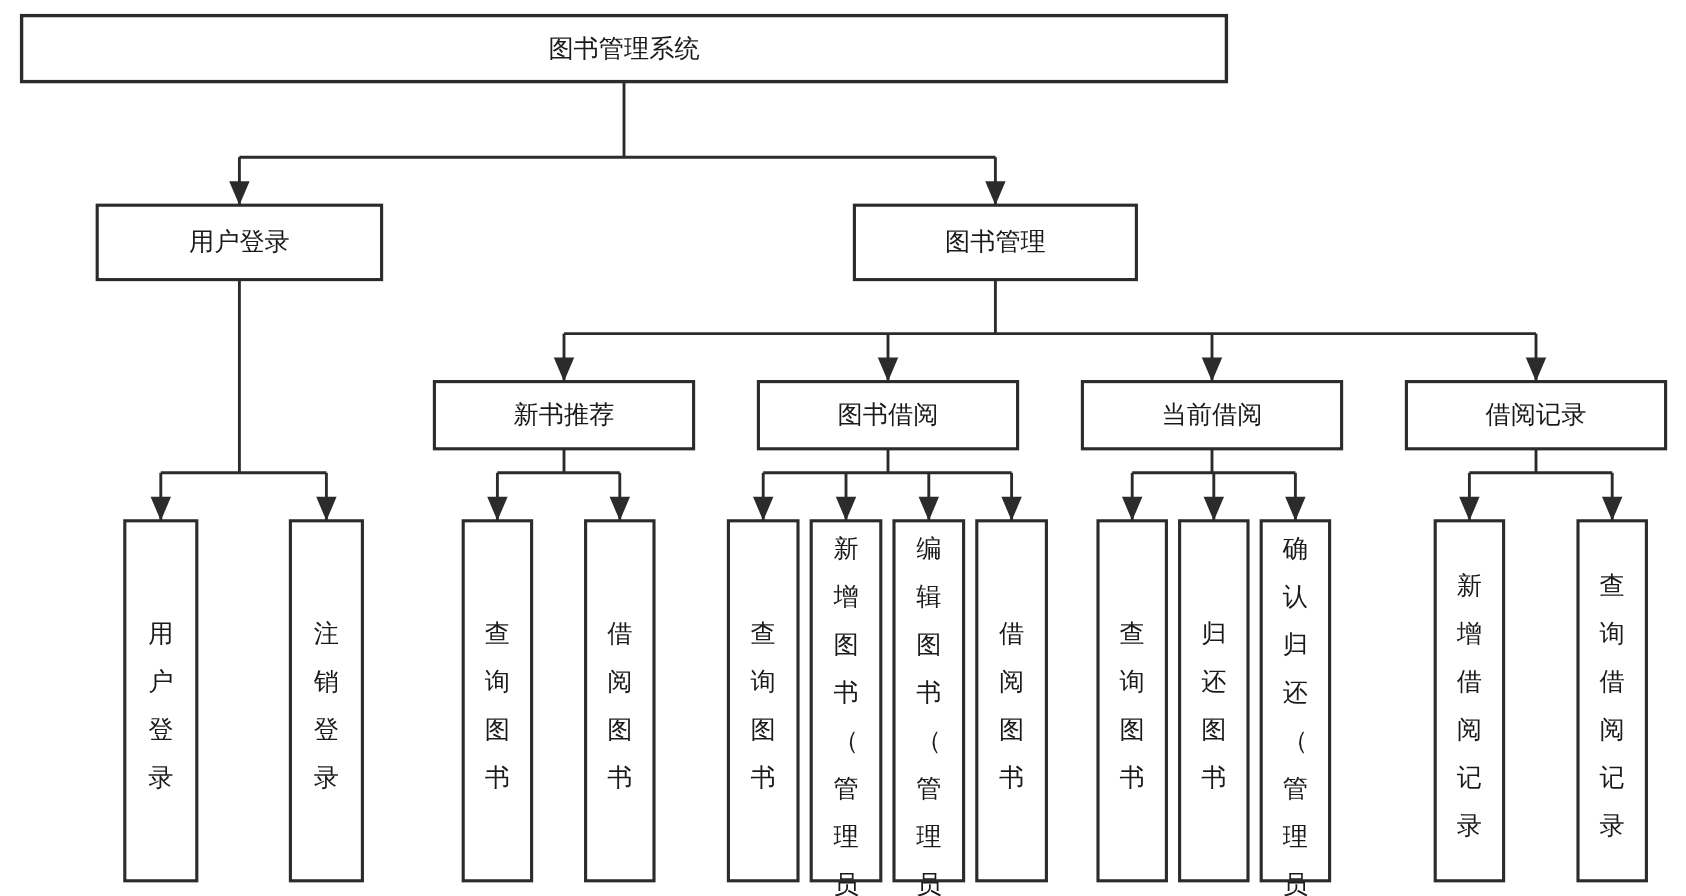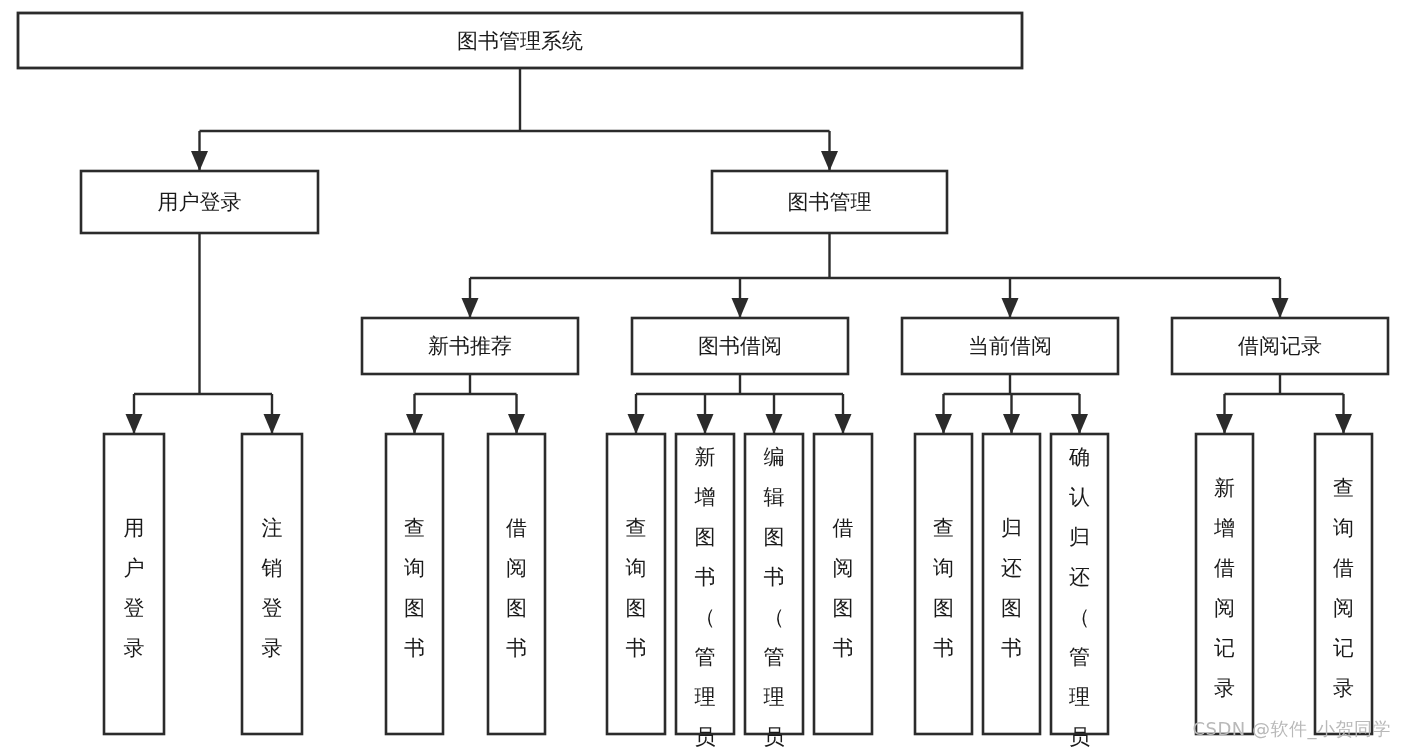--- a/index.html
+++ b/index.html
@@ -221,14 +221,13 @@
         <g>
           <rect x="1196" y="434" width="57" height="300" class="node-box"></rect>
           <text x="1224.5" class="node-label-v"><tspan x="1224.5" y="495.2">新</tspan><tspan x="1224.5" y="535.2">增</tspan><tspan x="1224.5" y="575.2">借</tspan><tspan x="1224.5" y="615.2">阅</tspan><tspan x="1224.5" y="655.2">记</tspan><tspan x="1224.5" y="695.2">录</tspan></text>
         </g>
         <g>
           <rect x="1315" y="434" width="57" height="300" class="node-box"></rect>
           <text x="1343.5" class="node-label-v"><tspan x="1343.5" y="495.2">查</tspan><tspan x="1343.5" y="535.2">询</tspan><tspan x="1343.5" y="575.2">借</tspan><tspan x="1343.5" y="615.2">阅</tspan><tspan x="1343.5" y="655.2">记</tspan><tspan x="1343.5" y="695.2">录</tspan></text>
         </g>
       </g>
   </svg>
-  <div class="watermark">CSDN @软件_小贺同学</div>
 </div>
 
 </body></html>

